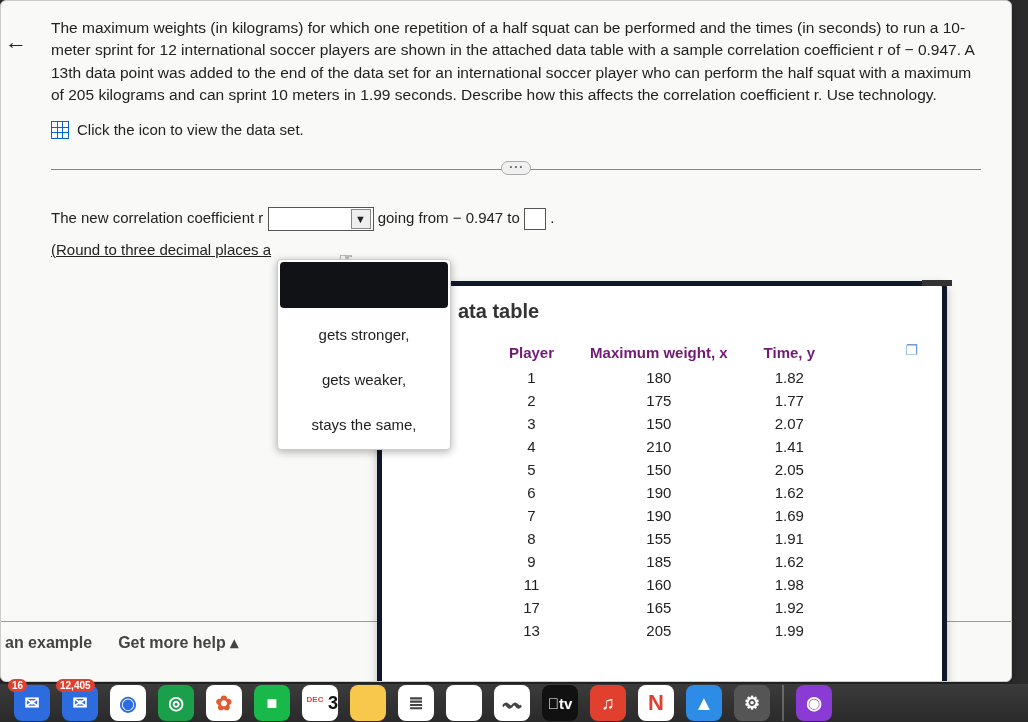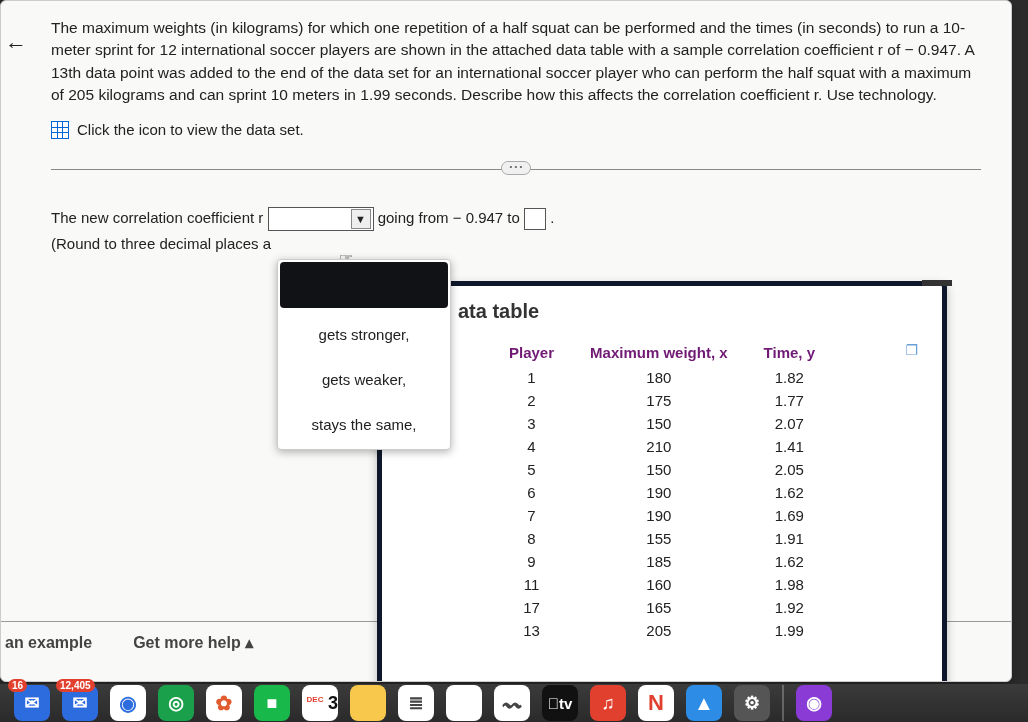--- a/index.html
+++ b/index.html
@@ -124,22 +124,23 @@
   }
   .small-box {
     display: inline-block;
     width: 20px;
     height: 20px;
     border: 1px solid #555;
     background: #fff;
     vertical-align: middle;
   }
   .round-note {
-    margin-top: 4px;
+    margin-top: 10px;
     font-size: 15px;
+    text-decoration: underline;
   }
   .cursor-hand {
     position: absolute;
     left: 338px;
     top: 248px;
     font-size: 16px;
     pointer-events: none;
   }
 
   
@@ -226,21 +227,20 @@
     top: 632px;
     font-size: 16px;
     font-weight: 600;
     color: #444;
     display: flex;
     gap: 26px;
     align-items: center;
   }
   .bottom-links .help {
     cursor: pointer;
-    margin-left: 15px;
   }
   .bottom-border {
     position: absolute;
     left: 0; right: 0;
     top: 620px;
     border-top: 1px solid #999;
   }
 
   
   .dock {

